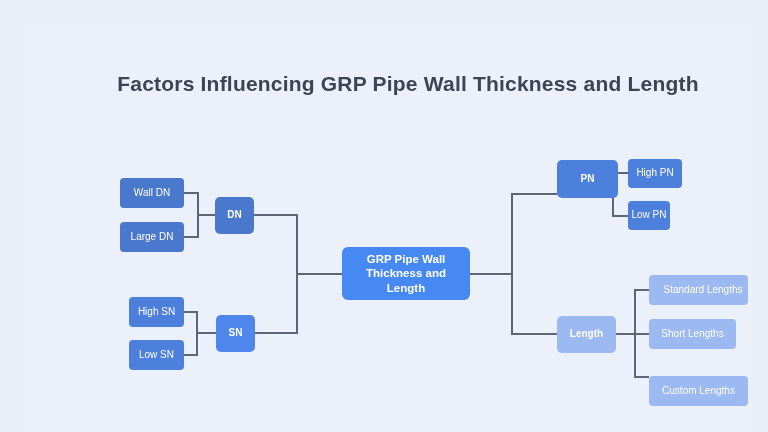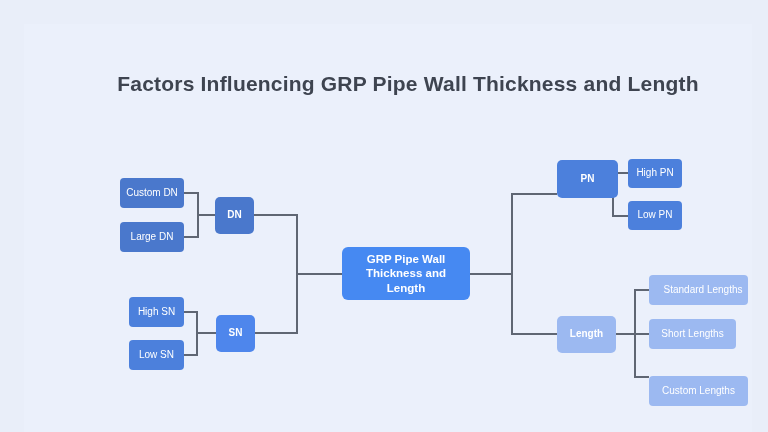--- a/index.html
+++ b/index.html
@@ -88,32 +88,32 @@
   <div class="vl" style="left:580px; top:140px; height:45px;"></div>
   <div class="hl" style="left:580px; top:140px; width:16px;"></div>
   <div class="hl" style="left:580px; top:183px; width:16px;"></div>
 
   <div class="hl" style="left:584px; top:301px; width:20px;"></div>
   <div class="vl" style="left:602px; top:257px; height:89px;"></div>
   <div class="hl" style="left:602px; top:257px; width:15px;"></div>
   <div class="hl" style="left:602px; top:301px; width:15px;"></div>
   <div class="hl" style="left:602px; top:344px; width:15px;"></div>
 
-  <div class="node leaf c-dark" style="left:88px; top:146px; width:64px; height:30px;">Custom DN</div>
+  <div class="node leaf c-dark" style="left:88px; top:146px; width:64px; height:30px;">Wall DN</div>
   <div class="node leaf c-dark" style="left:88px; top:190px; width:64px; height:30px;">Large DN</div>
   <div class="node parent c-dark" style="left:183px; top:165px; width:39px; height:37px;">DN</div>
 
   <div class="node leaf c-med" style="left:97px; top:265px; width:55px; height:30px;">High SN</div>
   <div class="node leaf c-med" style="left:97px; top:308px; width:55px; height:30px;">Low SN</div>
   <div class="node parent c-sn" style="left:184px; top:283px; width:39px; height:37px;">SN</div>
 
   <div class="node center-node c-center" style="left:310px; top:215px; width:128px; height:53px;">GRP Pipe Wall Thickness and Length</div>
 
   <div class="node parent c-med" style="left:525px; top:128px; width:61px; height:38px;">PN</div>
   <div class="node leaf c-med" style="left:596px; top:127px; width:54px; height:29px;">High PN</div>
-  <div class="node leaf c-med" style="left:596px; top:169px; width:54px; height:29px;">Low PN</div>
+  <div class="node leaf c-med" style="left:596px; top:169px; width:42px; height:29px;">Low PN</div>
 
   <div class="node parent c-light" style="left:525px; top:284px; width:59px; height:37px;text-align:right;">Length</div>
   <div class="node leaf c-light" style="left:617px; top:243px; width:99px; height:30px;padding-left:9px;">Standard Lengths</div>
   <div class="node leaf c-light" style="left:617px; top:287px; width:87px; height:30px;">Short Lengths</div>
   <div class="node leaf c-light" style="left:617px; top:344px; width:99px; height:30px;">Custom Lengths</div>
 
 </div>
 
 </body></html>

